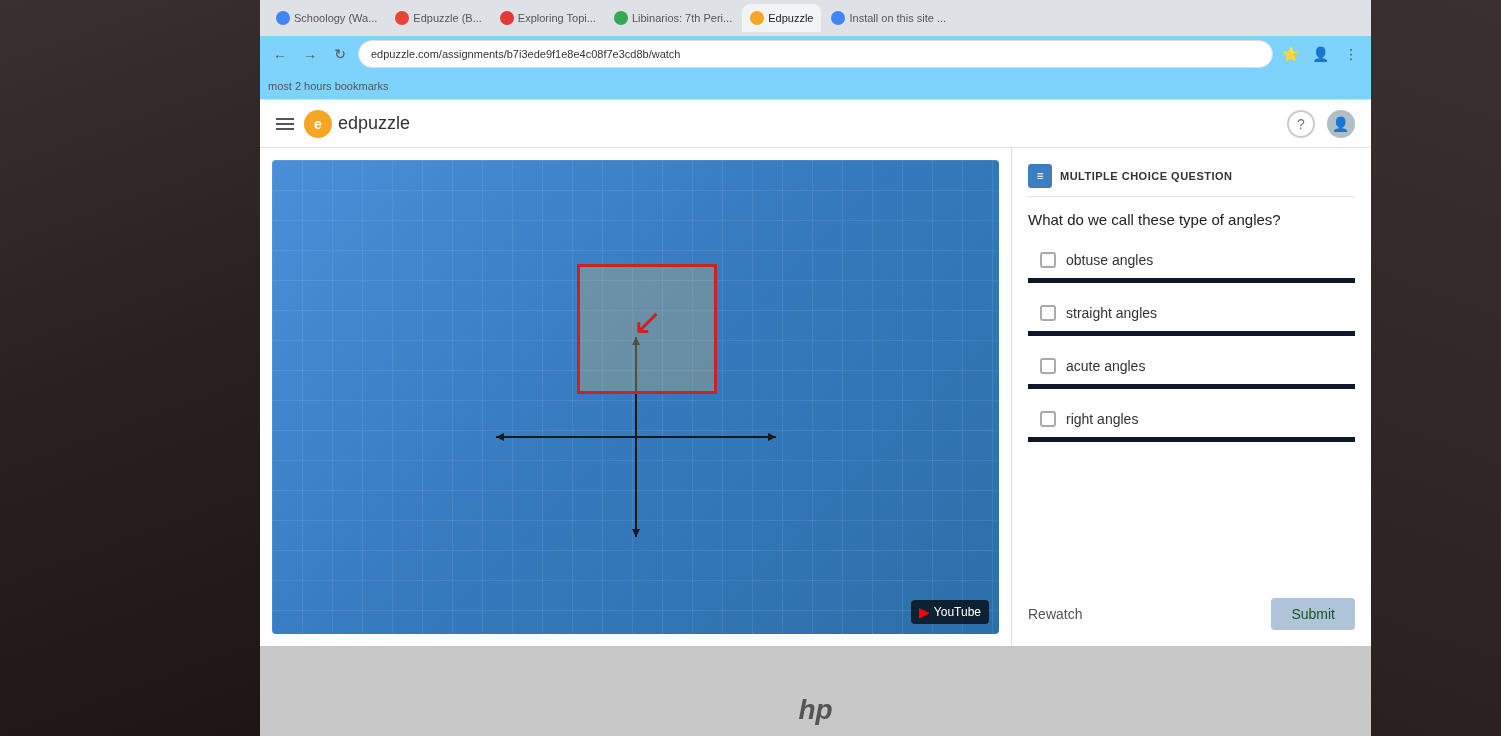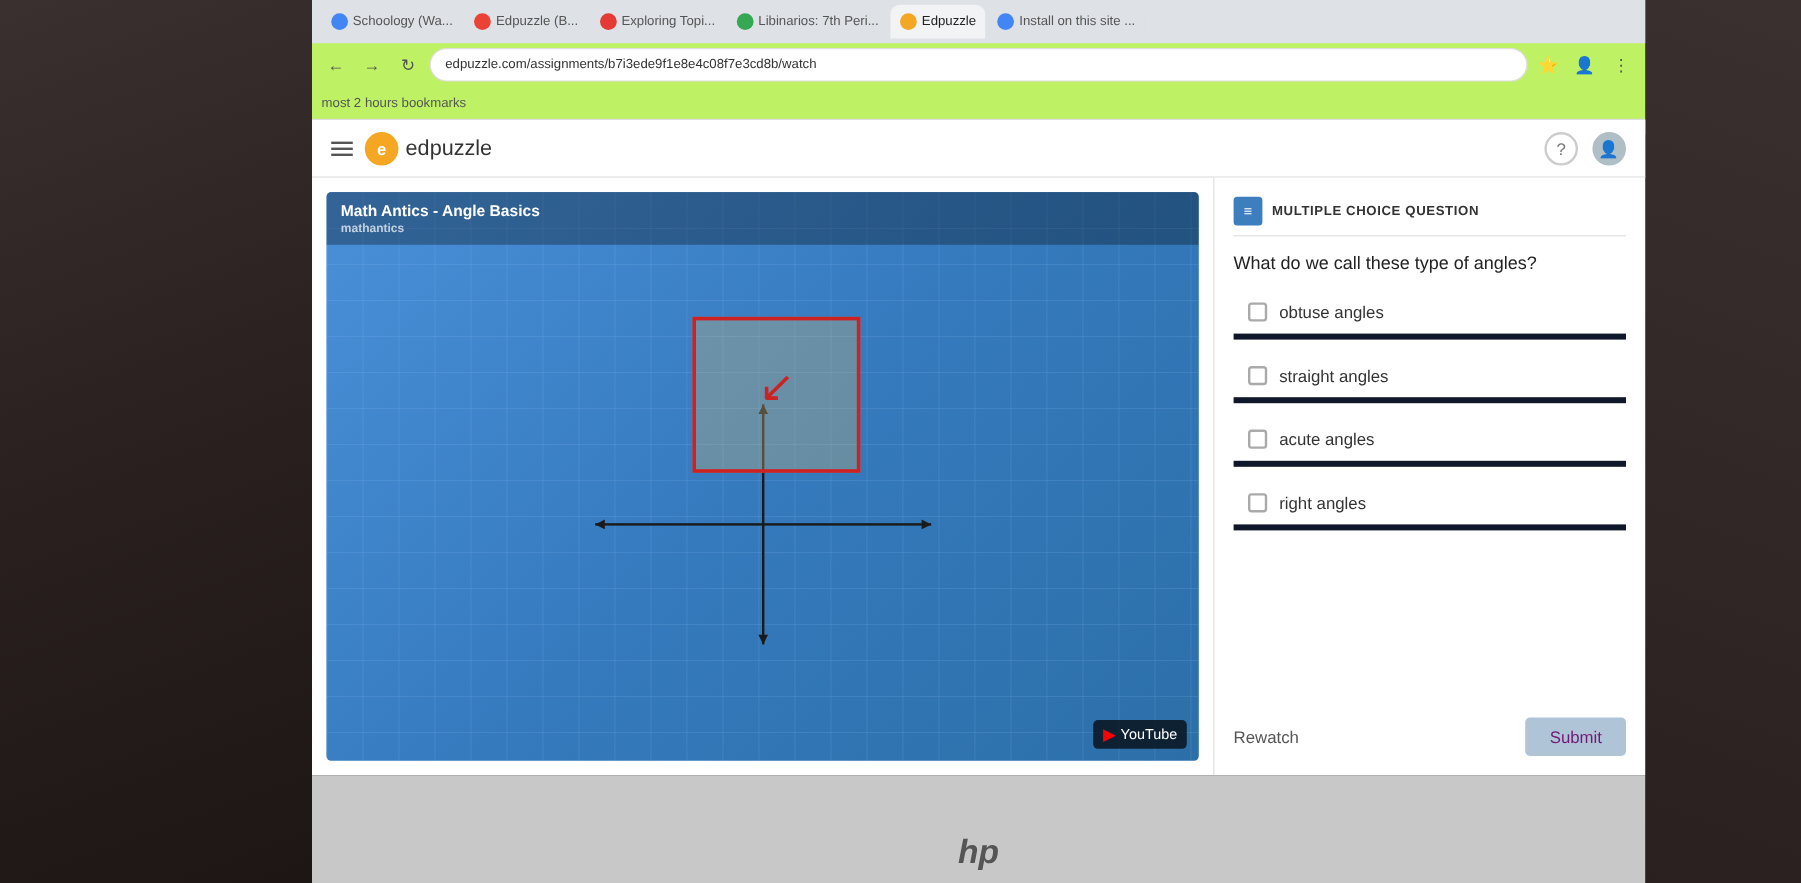--- a/index.html
+++ b/index.html
@@ -10,21 +10,21 @@
       font-family: Arial, sans-serif;
       overflow: hidden;
       position: relative;
     }
 
     
     .browser-chrome {
       position: absolute;
       top: 0; left: 260px; right: 130px;
       height: 112px;
-      background: #bef264;
+      background: #7dd3fc;
       border-bottom: 7px solid #1d4ed8;
     }
 
     .tab-bar {
       display: flex;
       align-items: center;
       height: 36px;
       background: #dee1e6;
       padding: 0 8px;
       gap: 2px;
@@ -439,21 +439,21 @@
     .rewatch-btn {
       background: none;
       border: none;
       color: #555;
       font-size: 14px;
       cursor: pointer;
     }
 
     .submit-btn {
       background: #b0c4d8;
-      color: #701a75;
+      color: #14532d;
       border: none;
       border-radius: 4px;
       padding: 8px 20px;
       font-size: 14px;
       cursor: pointer;
     }
 
     
     .taskbar {
       position: absolute;
@@ -626,24 +626,20 @@
       <div class="help-btn">?</div>
       <div class="avatar-btn">👤</div>
     </div>
   </div>
 
   <div class="content-layout">
 
     <div class="video-area">
       <div class="video-container">
         <div class="video-grid"></div>
-        <div class="video-title-bar">
-          <div>Math Antics - Angle Basics</div>
-          <div class="video-subtitle">mathantics</div>
-        </div>
 
         <div class="axes-container">
           <div class="axis-h">
             <div class="arrow-left"></div>
             <div class="arrow-right"></div>
           </div>
           <div class="axis-v">
             <div class="arrow-up"></div>
             <div class="arrow-down"></div>
           </div>

